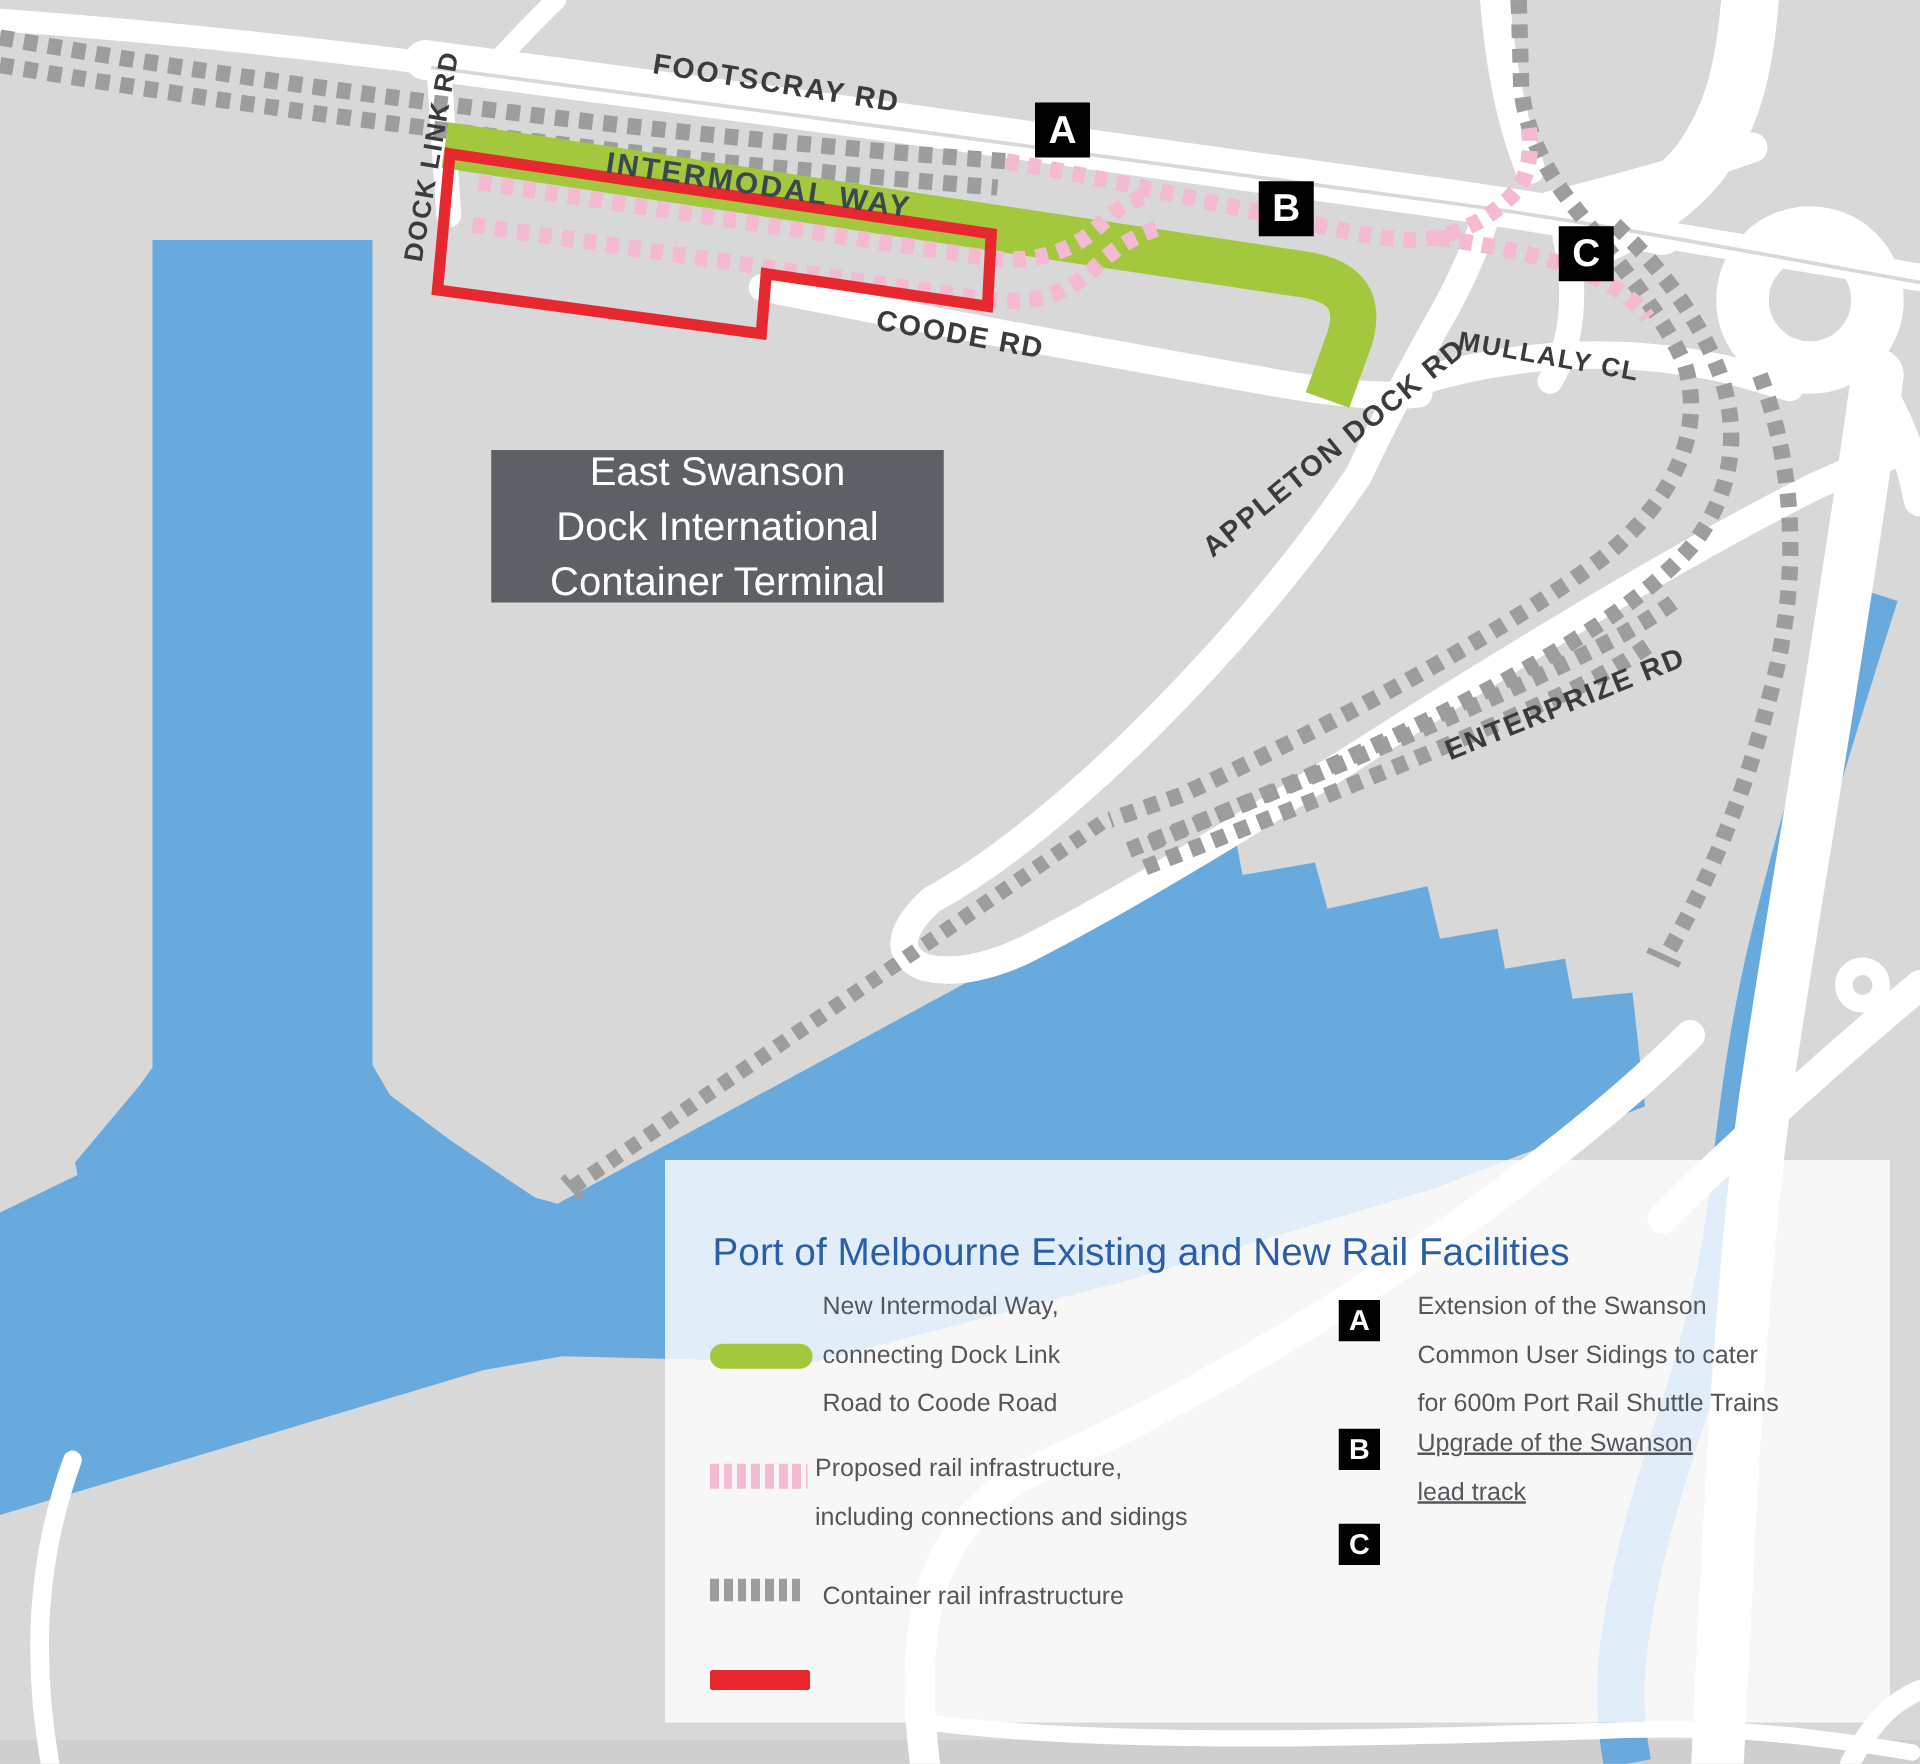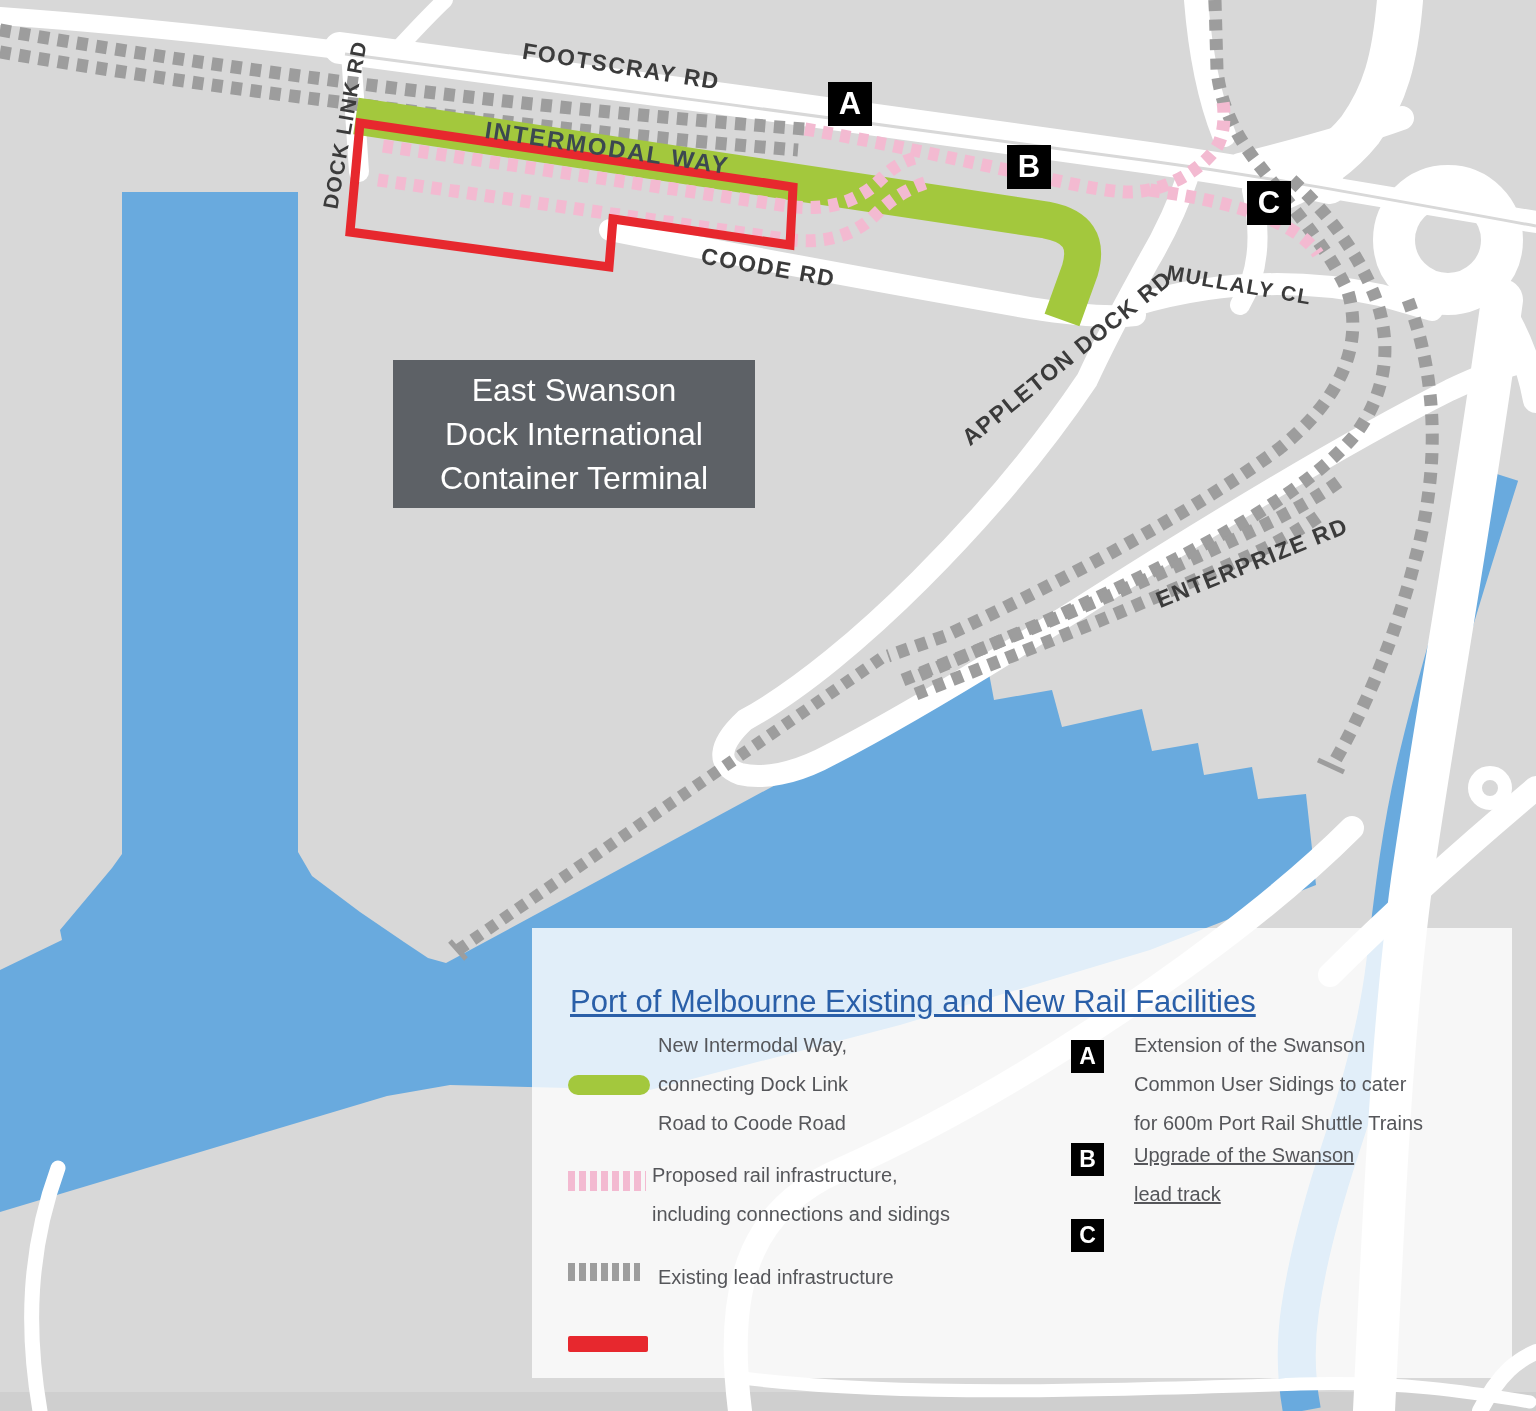--- a/index.html
+++ b/index.html
@@ -6,34 +6,34 @@
   body{width:1536px;height:1411px;position:relative;overflow:hidden;
        font-family:"Liberation Sans", sans-serif;background:#d8d8d8;}
   #map-root{position:absolute;inset:0;}
   svg{position:absolute;left:0;top:0;}
   svg text{font-family:"Liberation Sans", sans-serif;font-weight:bold;fill:#3b3b3b;
            letter-spacing:1.5px;}
   .road-label{font-size:23px;}
   .road-label-sm{font-size:21px;}
   .intermodal-label{font-size:24px;fill:#3c4850;letter-spacing:2px;}
 
-  .terminal-box{position:absolute;left:393px;top:360px;width:362px;height:148px;
+  .terminal-box{position:absolute;left:393px;top:360px;width:362px;height:122px;
       background:#5d6166;color:#ffffff;display:flex;align-items:center;justify-content:center;
       text-align:center;font-size:32px;line-height:44px;white-space:pre-line;}
 
   .marker{position:absolute;width:44px;height:44px;background:#000;color:#fff;
       display:flex;align-items:center;justify-content:center;
       font-size:31px;font-weight:bold;}
   .marker-a{left:828px;top:82px;}
   .marker-b{left:1007px;top:145px;}
   .marker-c{left:1247px;top:181px;}
 
   .legend-panel{position:absolute;left:532px;top:928px;width:980px;height:450px;
       background:rgba(255,255,255,0.80);}
-  .legend-title{position:absolute;left:570px;top:984px;font-size:31px;color:#2a5fa8;text-decoration:underline;}
+  .legend-title{position:absolute;left:570px;top:984px;font-size:31px;color:#2a5fa8;}
   .leg-text{position:absolute;color:#55565a;font-size:20px;line-height:39px;white-space:pre-line;}
   .swatch{position:absolute;left:568px;}
   .sw-green{top:1075px;width:82px;height:20px;border-radius:10px;background:#a3c83d;}
   .sw-pink{top:1171px;width:78px;height:20px;
       background:repeating-linear-gradient(90deg,#f3bad1 0 7px,rgba(0,0,0,0) 7px 11px);}
   .sw-gray{top:1263px;width:72px;height:18px;
       background:repeating-linear-gradient(90deg,#9d9d9d 0 7px,rgba(0,0,0,0) 7px 11px);}
   .sw-red{top:1336px;width:80px;height:16px;background:#e7282e;border-radius:2px;}
   .lt-1{left:658px;top:1026px;}
   .lt-2{left:652px;top:1140px;margin-top:16px;}
@@ -146,21 +146,21 @@
   <div class="swatch sw-green"></div>
   <div class="leg-text lt-1">New Intermodal Way,
 connecting Dock Link
 Road to Coode Road</div>
 
   <div class="swatch sw-pink"></div>
   <div class="leg-text lt-2">Proposed rail infrastructure,
 including connections and sidings</div>
 
   <div class="swatch sw-gray"></div>
-  <div class="leg-text lt-3">Existing lead infrastructure</div>
+  <div class="leg-text lt-3">Container rail infrastructure</div>
 
   <div class="swatch sw-red"></div>
 
   <div class="badge bg-a">A</div>
   <div class="leg-text ct-a">Extension of the Swanson
 Common User Sidings to cater
 for 600m Port Rail Shuttle Trains</div>
 
   <div class="badge bg-b">B</div>
   <div class="leg-text ct-b">Upgrade of the Swanson

